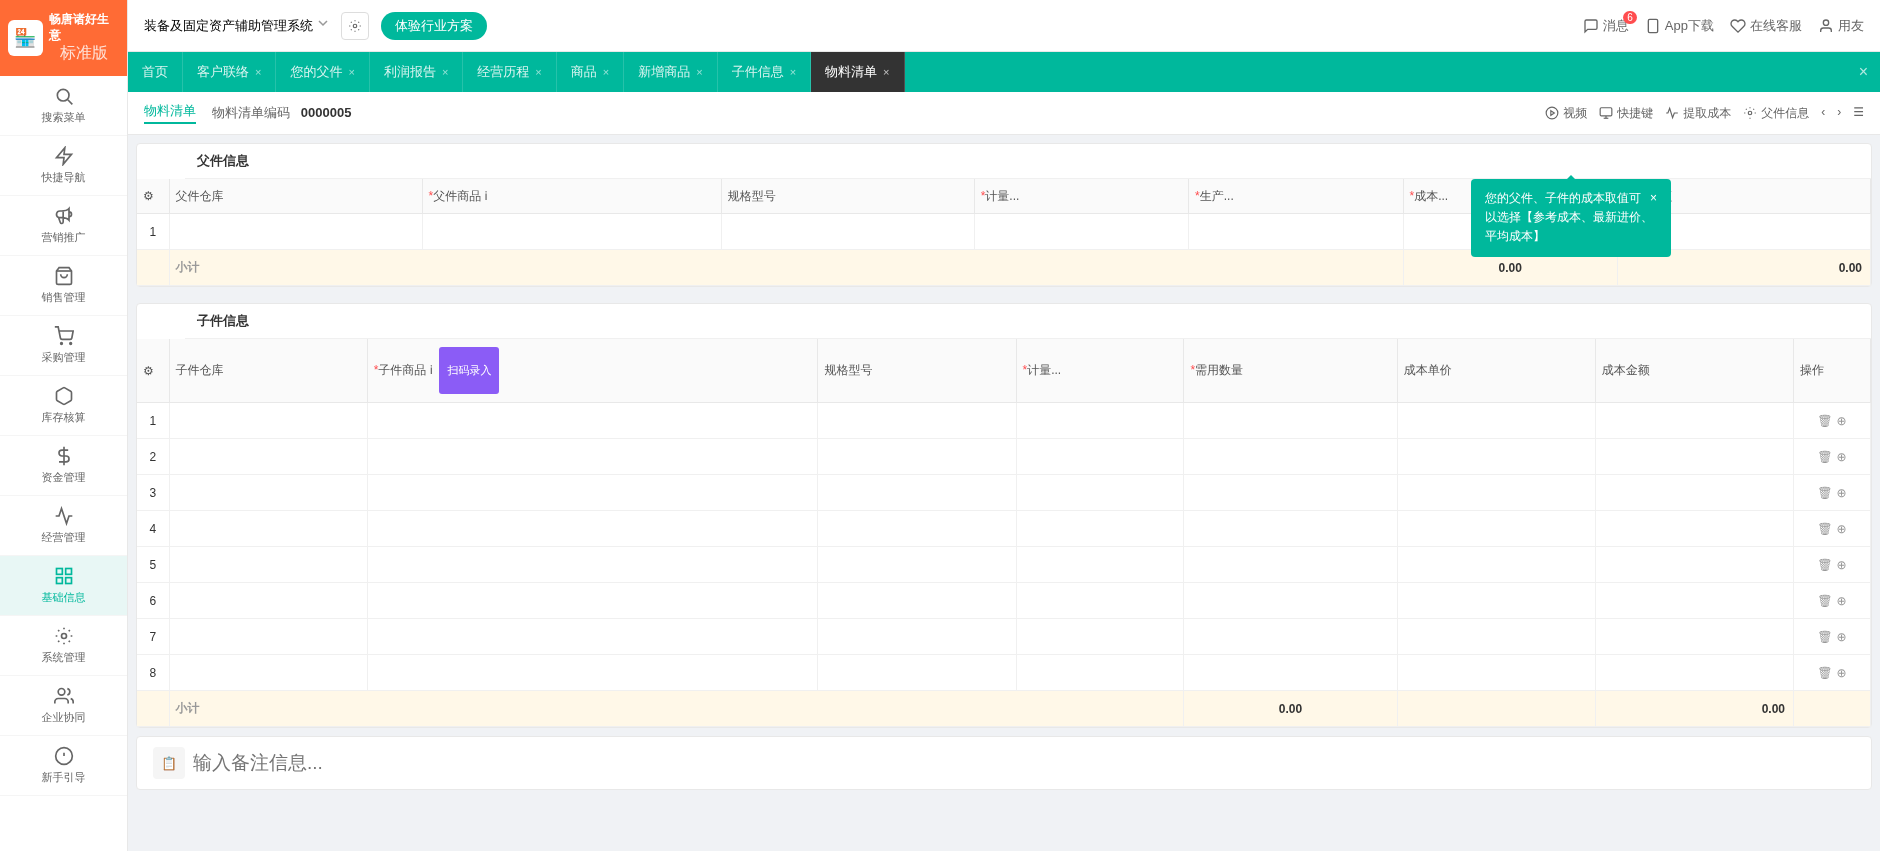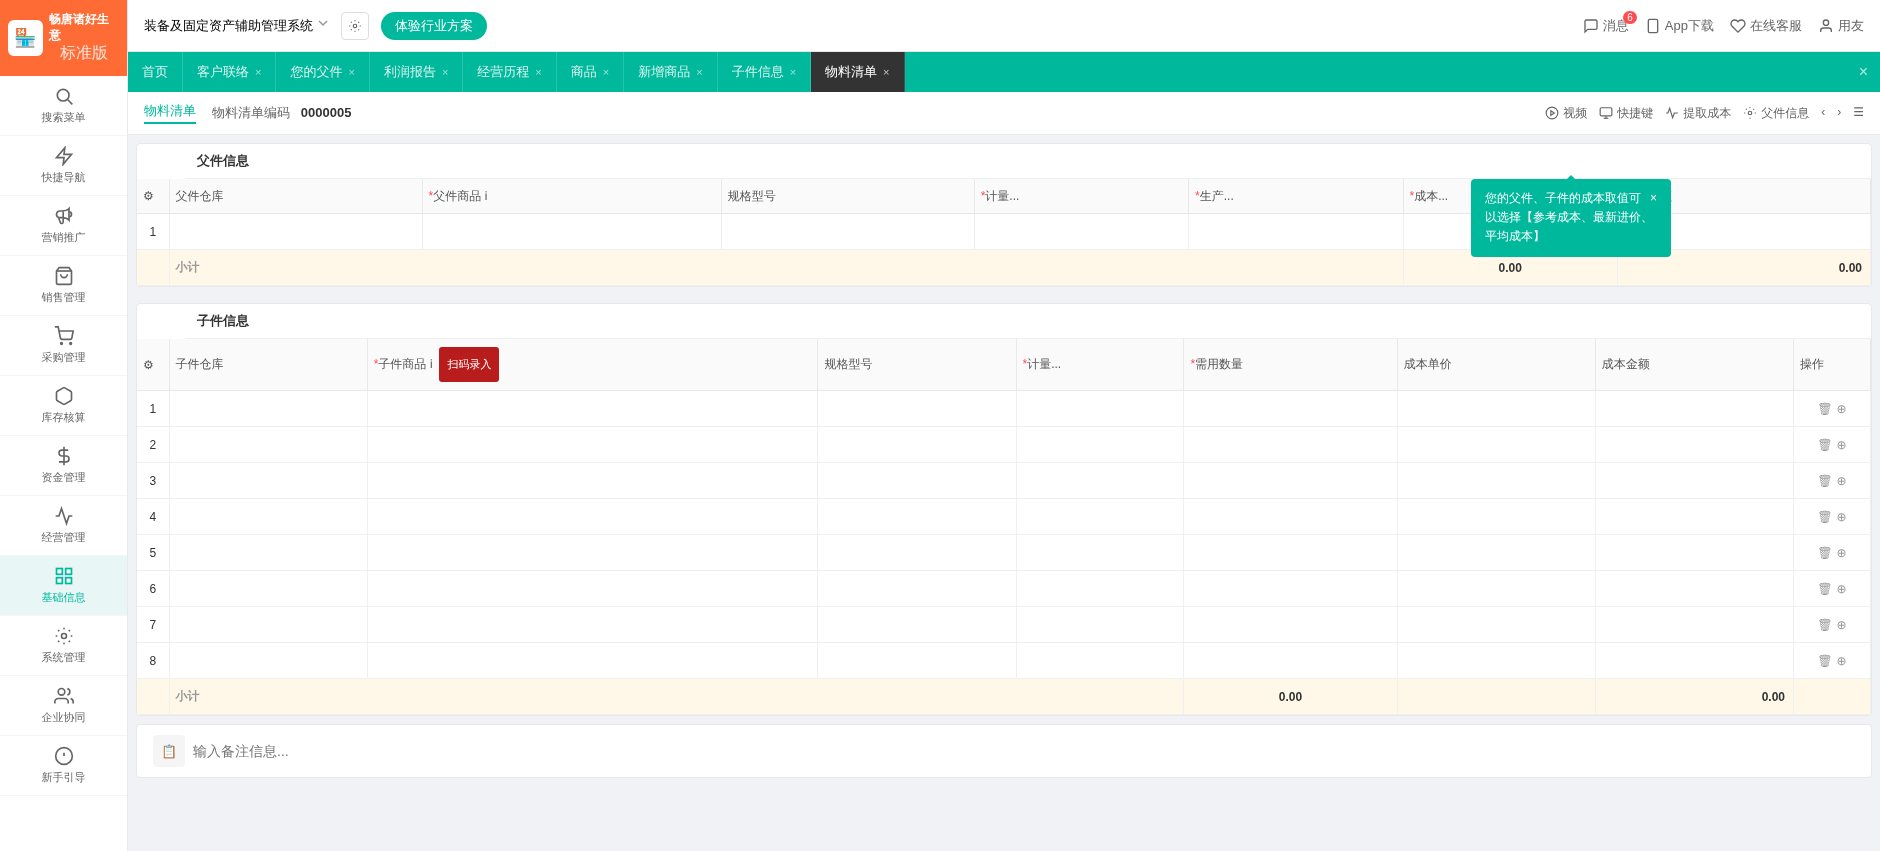--- a/index.html
+++ b/index.html
@@ -50,21 +50,21 @@
     .section { background: #fff; margin: 8px; border: 1px solid #e8e8e8; border-radius: 4px; }
     .section-title { padding: 8px 12px; font-size: 13px; color: #333; font-weight: bold; border-bottom: 1px solid #f0f0f0; margin-left: 48px; }
 
     
     .data-table { width: 100%; border-collapse: collapse; font-size: 12px; }
     .data-table th { background: #fafafa; border-bottom: 1px solid #e8e8e8; border-right: 1px solid #e8e8e8; padding: 8px 6px; text-align: left; color: #555; font-weight: normal; white-space: nowrap; }
     .data-table th .req { color: #ff4d4f; }
     .data-table td { border-bottom: 1px solid #f0f0f0; border-right: 1px solid #f0f0f0; padding: 6px; height: 36px; color: #333; }
     .row-num { color: #999; text-align: center; width: 30px; }
     .subtotal-row td { background: #fff8e8; font-weight: bold; color: #333; }
-    .scan-btn { background: #b91c1c; color: #fff; border: none; border-radius: 3px; padding: 10px 8px; font-size: 11px; cursor: pointer; }
+    .scan-btn { background: #8b5cf6; color: #fff; border: none; border-radius: 3px; padding: 16px 8px; font-size: 11px; cursor: pointer; }
     .action-col { width: 64px; display: flex; gap: 4px; align-items: center; justify-content: center; }
 
     
     .tooltip-box { position: absolute; background: #00b89c; color: #fff; border-radius: 4px; padding: 10px 14px; font-size: 12px; line-height: 1.6; max-width: 200px; z-index: 100; }
     .tooltip-box::before { content: ''; position: absolute; top: -8px; left: 50%; transform: translateX(-50%); border: 4px solid transparent; border-bottom-color: #00b89c; }
     .tooltip-close { float: right; cursor: pointer; margin-left: 8px; }
 
     
     .table-wrapper { position: relative; }
 
@@ -510,16 +510,16 @@
               <td style="text-align:right; padding-right:8px;">0.00</td>
               <td></td>
             </tr>
           </tbody>
         </table>
       </div>
     </div>
 
     <div class="page-bottom">
       <div class="page-bottom-icon">📋</div>
-      <input type="text" style="flex: 1 1 0%; border: none; outline: none; font-size: 14px; color: #4d7c0f;" placeholder="输入备注信息...">
+      <input type="text" style="flex: 1 1 0%; border: none; outline: none; font-size: 19px; color: #4d7c0f;" placeholder="输入备注信息...">
     </div>
   </div>
 </div>
 
 </body></html>

